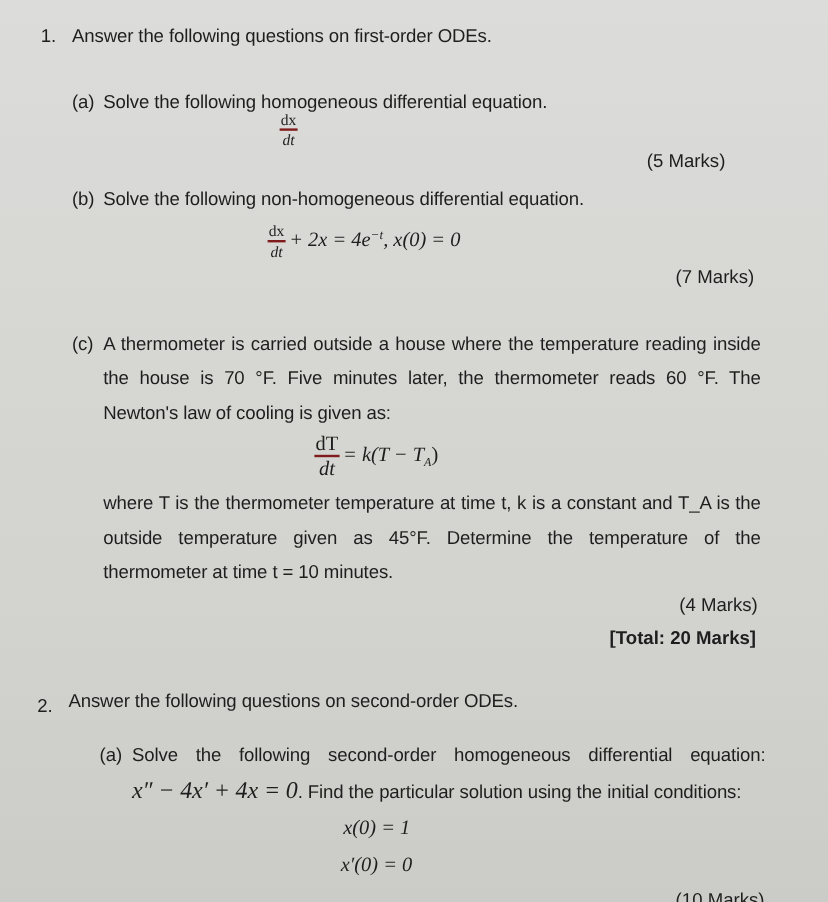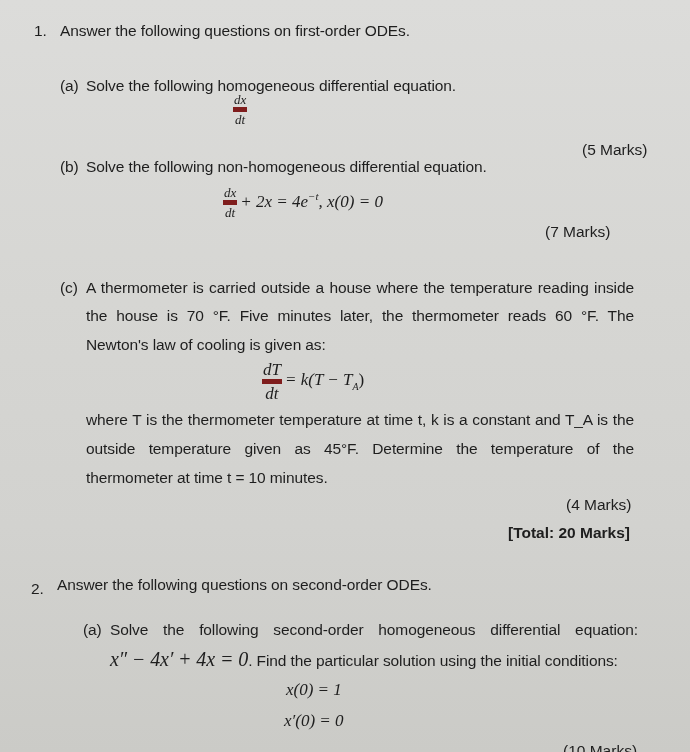--- a/index.html
+++ b/index.html
@@ -8,47 +8,47 @@
     background: linear-gradient(180deg, #dcdcda 0%, #d6d6d3 40%, #d2d2cf 70%, #cbcbc7 100%);
     font-family: "Liberation Sans", sans-serif;
     color:#1e1e1e;
     position:relative;
   }
   .abs { position:absolute; white-space:nowrap; }
   .txt { font-size:15.5px; letter-spacing:-0.1px; }
   .math { font-family: "Liberation Serif", serif; font-size:17px; }
   .it { font-style:italic; }
   .frac { display:inline-block; vertical-align:middle; text-align:center; margin-right:3px; }
-  .frac .num { display:block; font-size:13px; font-style:italic; border-bottom:5px solid #7f1d1d; padding:0 1px; line-height:14px; }
+  .frac .num { display:block; font-size:13px; border-bottom:2px solid #7f1d1d; padding:0 1px; line-height:14px; }
   .frac .den { display:block; font-size:13px; font-style:italic; line-height:15px; }
   .frac.big .num, .frac.big .den { font-size:17px; line-height:19px; }
   .just { text-align:justify; text-align-last:justify; }
   .marks { font-size:15.5px; }
   .bold { font-weight:bold; }
   sub { font-size:10px; }
 </style>
 </head>
 <body>
 
 <div class="abs txt" style="left:34px;top:22px;">1.</div>
 <div class="abs txt" style="left:60px;top:22px;text-align:right;">Answer the following questions on first-order ODEs.</div>
 
 <div class="abs txt" style="left:60px;top:77px;">(a)</div>
 <div class="abs txt" style="left:86px;top:77px;">Solve the following homogeneous differential equation.</div>
 <div class="abs math" style="left:233px;top:93px;">
   <span class="frac"><span class="num">dx</span><span class="den">dt</span></span>
 </div>
-<div class="abs marks" style="left:582px;top:126px;margin-top:15px;">(5 Marks)</div>
+<div class="abs marks" style="left:539px;top:126px;">(5 Marks)</div>
 
 <div class="abs txt" style="left:60px;top:158px;">(b)</div>
 <div class="abs txt" style="left:86px;top:158px;">Solve the following non-homogeneous differential equation.</div>
 <div class="abs math" style="left:223px;top:186px;">
   <span class="frac"><span class="num">dx</span><span class="den">dt</span></span><span class="it">+ 2x = 4e</span><sup class="it" style="font-size:11px;">−t</sup><span class="it">, x(0) = 0</span>
 </div>
-<div class="abs marks" style="left:545px;top:223px;">(7 Marks)</div>
+<div class="abs marks" style="left:563px;top:223px;">(7 Marks)</div>
 
 <div class="abs txt" style="left:60px;top:279px;">(c)</div>
 <div class="abs txt just" style="left:86px;top:279px;width:548px;">A thermometer is carried outside a house where the temperature reading inside</div>
 <div class="abs txt just" style="left:86px;top:307px;width:548px;">the house is 70 °F. Five minutes later, the thermometer reads 60 °F. The</div>
 <div class="abs txt" style="left:86px;top:336px;">Newton's law of cooling is given as:</div>
 <div class="abs math" style="left:262px;top:360px;">
   <span class="frac big"><span class="num">dT</span><span class="den">dt</span></span><span class="it">= k(T − T</span><sub class="it">A</sub><span>)</span>
 </div>
 <div class="abs txt just" style="left:86px;top:411px;width:548px;">where T is the thermometer temperature at time t, k is a constant and T_A is the</div>
 <div class="abs txt just" style="left:86px;top:440px;width:548px;">outside temperature given as 45°F. Determine the temperature of the</div>

